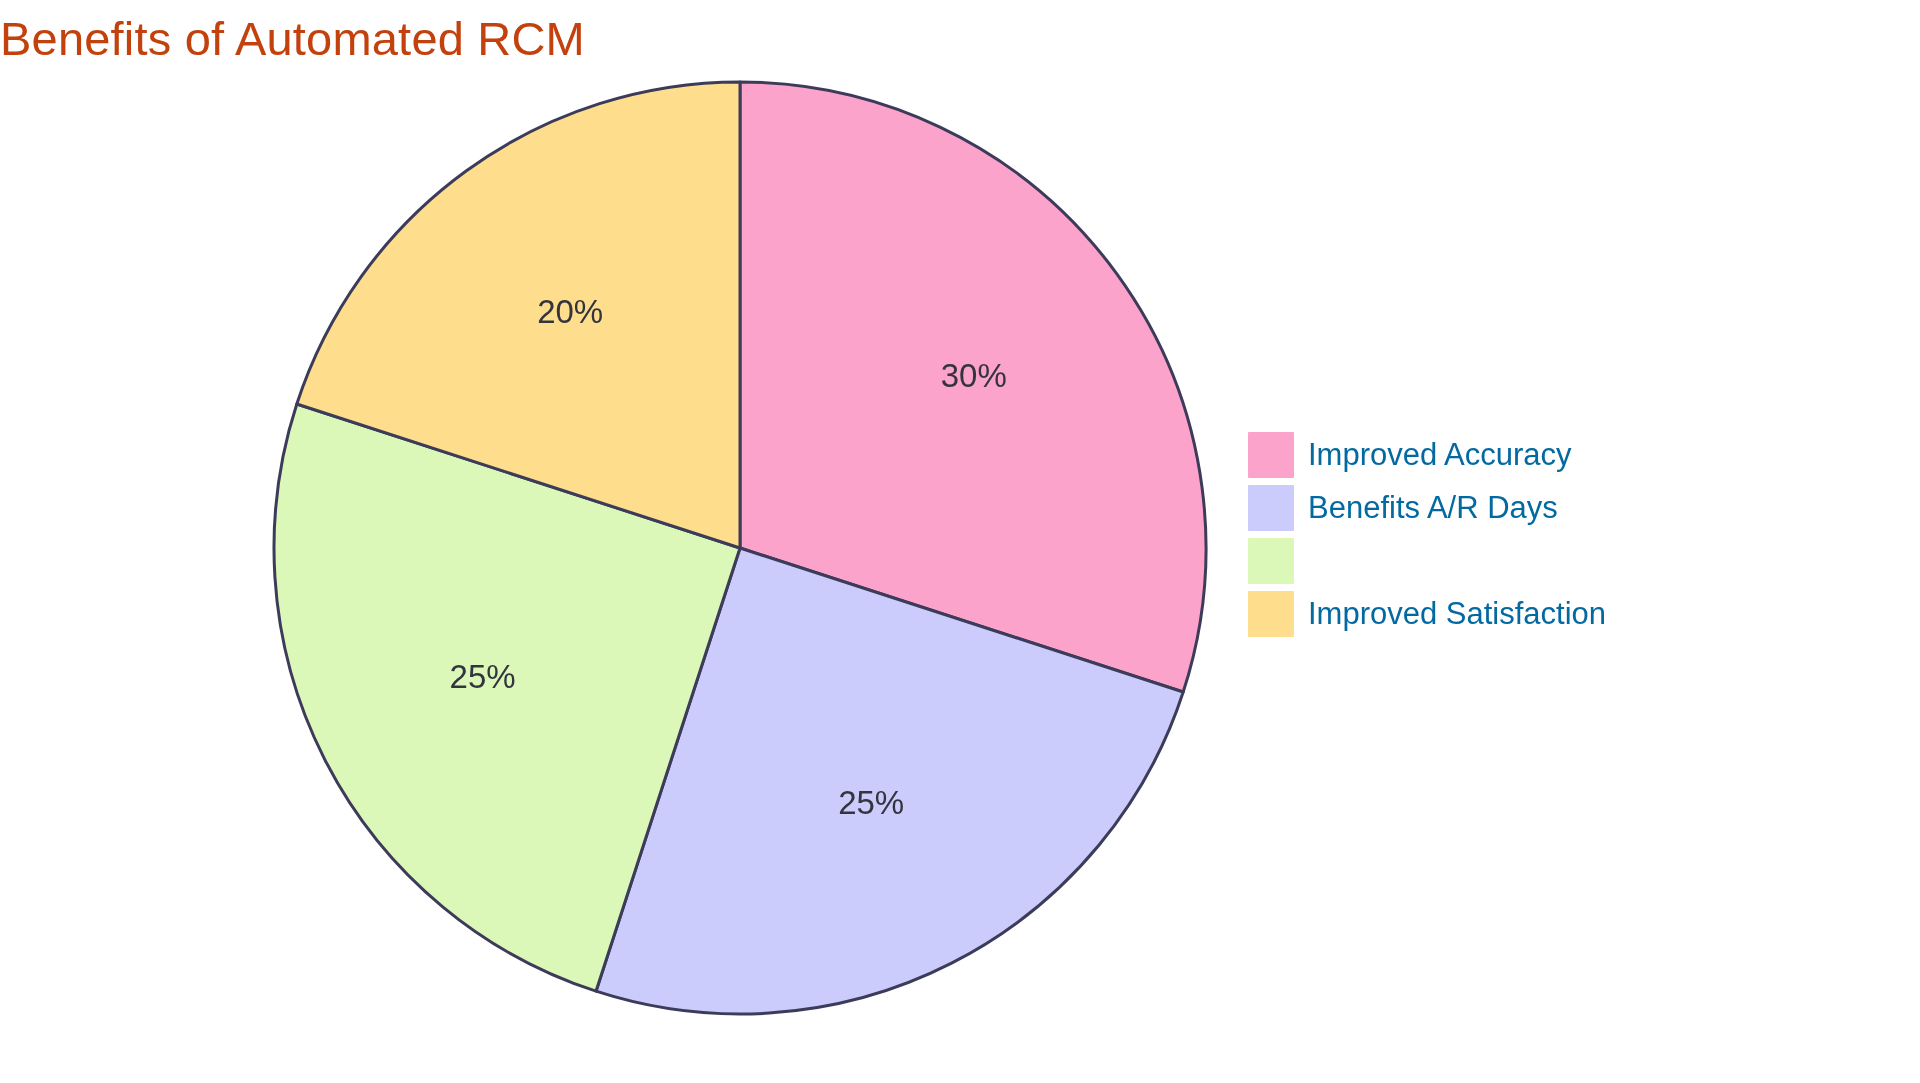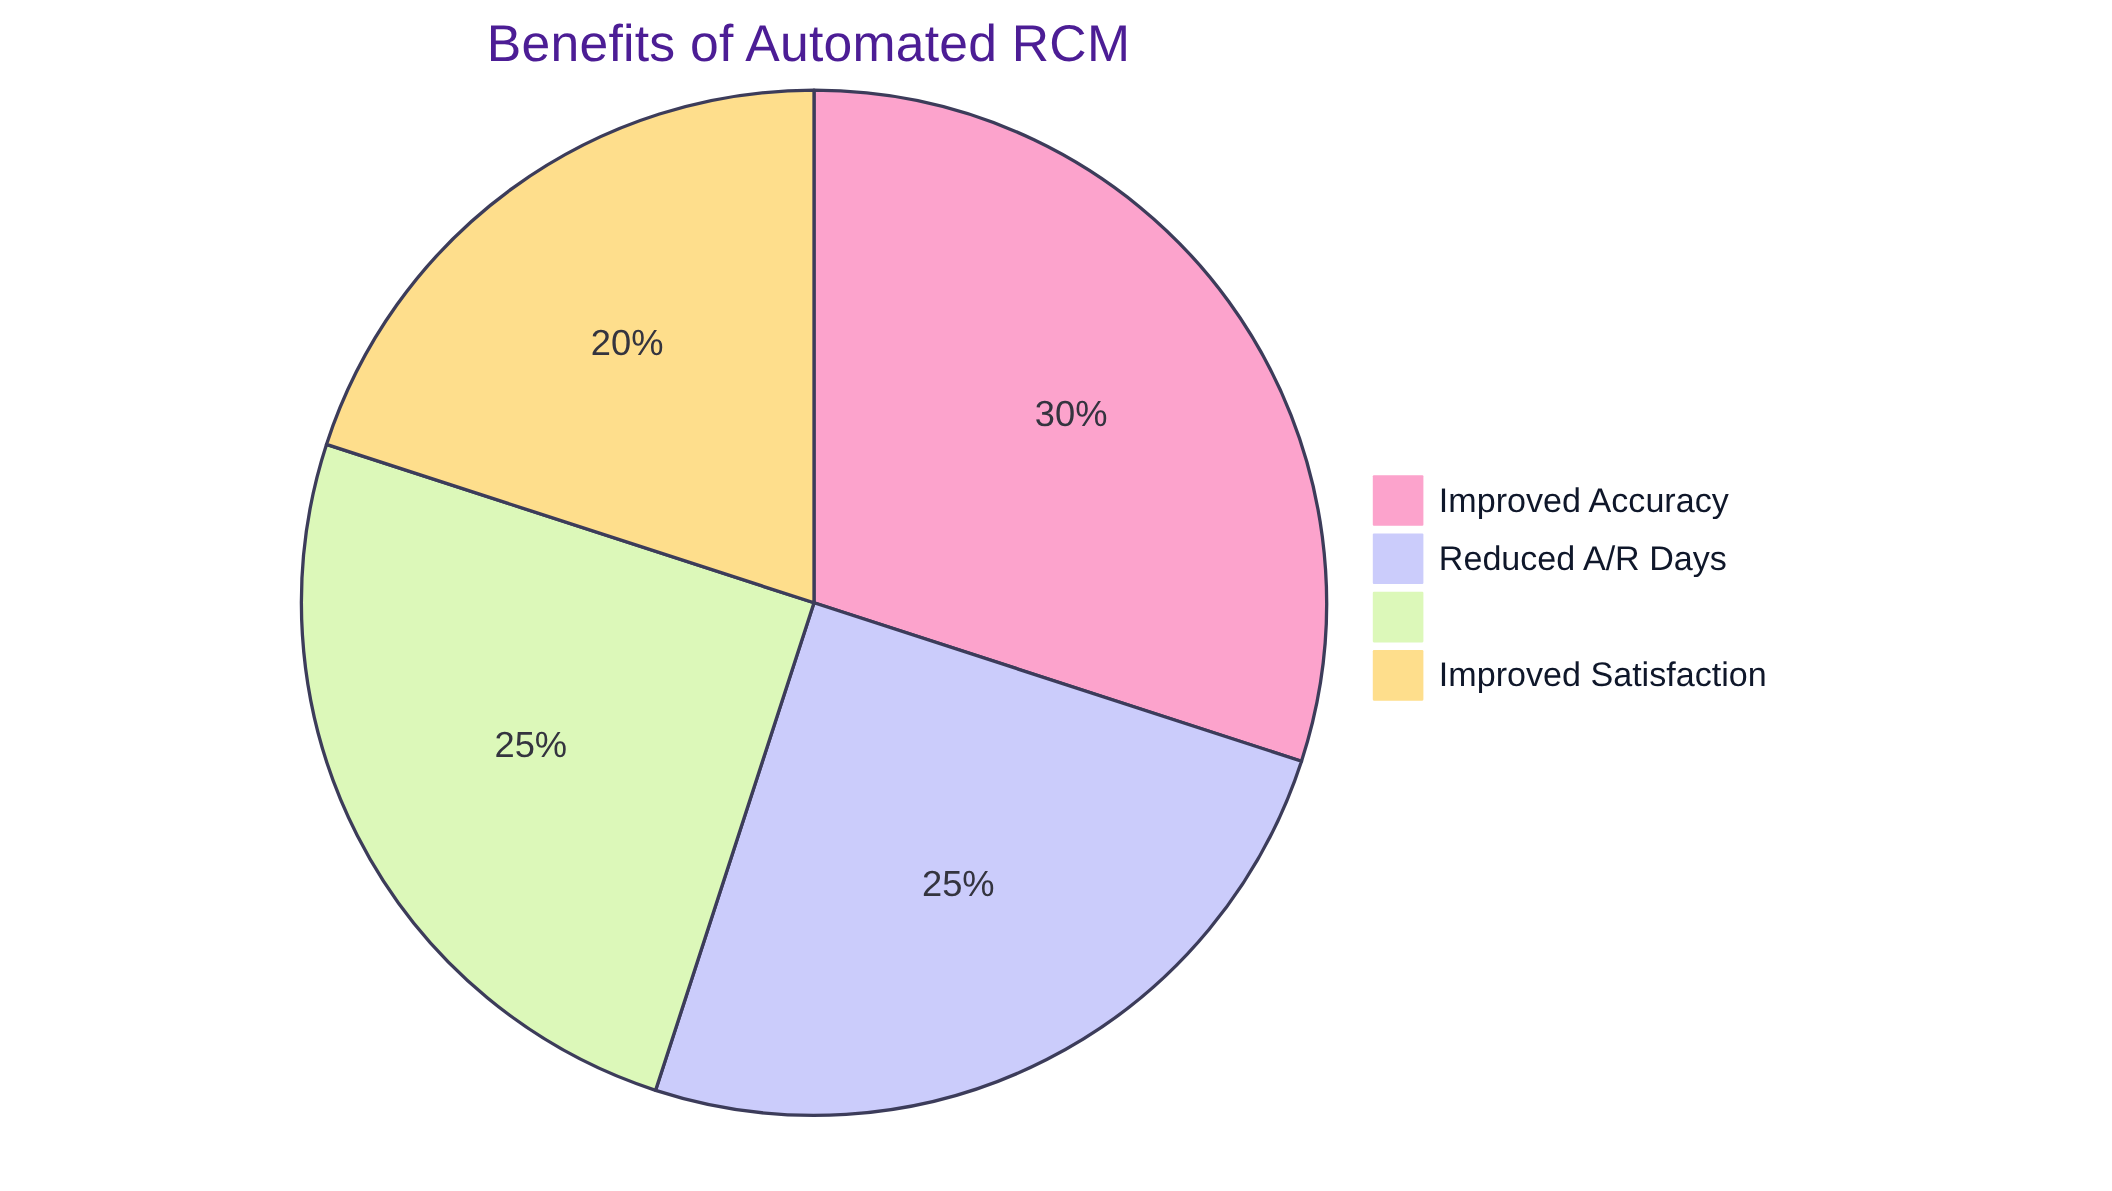--- a/index.html
+++ b/index.html
@@ -22,25 +22,25 @@
     height: 1083px;
     background: #ffffff;
   }
 
   
   #chart-title {
     position: absolute;
     left: 0;
     top: 8px;
     width: 1470px;
-    text-align: center;
+    text-align: left;
     font-size: 47px;
     font-weight: 400;
     letter-spacing: 0.2px;
-    color: #4c1d95;
+    color: #c2410c;
     white-space: nowrap;
     line-height: 62px;
   }
 
   
   #pie-area {
     position: absolute;
     left: 270px;
     top: 78px;
     width: 940px;
@@ -79,21 +79,21 @@
   }
   .legend-swatch {
     width: 46px;
     height: 46px;
     flex: 0 0 46px;
     border-radius: 1px;
   }
   .legend-label {
     margin-left: 14px;
     font-size: 31px;
-    color: #0f172a;
+    color: #0369a1;
     white-space: nowrap;
     line-height: 46px;
   }
 </style>
 </head>
 <body>
 
 <div id="chart-root">
 
   <div id="chart-title">Benefits of Automated RCM</div>
@@ -115,21 +115,21 @@
     </svg>
   </div>
 
   <div id="legend">
       <div class="legend-row">
         <span class="legend-swatch" style="background: rgb(252, 163, 204);"></span>
         <span class="legend-label">Improved Accuracy</span>
       </div>
       <div class="legend-row">
         <span class="legend-swatch" style="background: rgb(203, 204, 251);"></span>
-        <span class="legend-label">Reduced A/R Days</span>
+        <span class="legend-label">Benefits A/R Days</span>
       </div>
       <div class="legend-row">
         <span class="legend-swatch" style="background: rgb(220, 248, 185);"></span>
       </div>
       <div class="legend-row">
         <span class="legend-swatch" style="background: rgb(254, 222, 140);"></span>
         <span class="legend-label">Improved Satisfaction</span>
       </div>
     </div>
 

